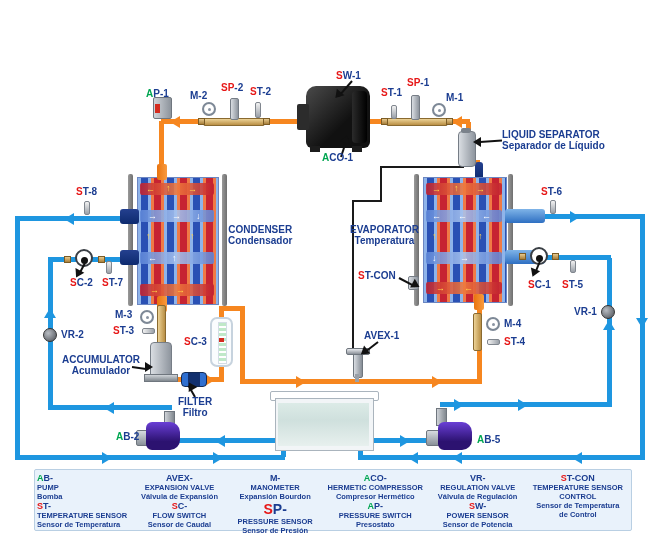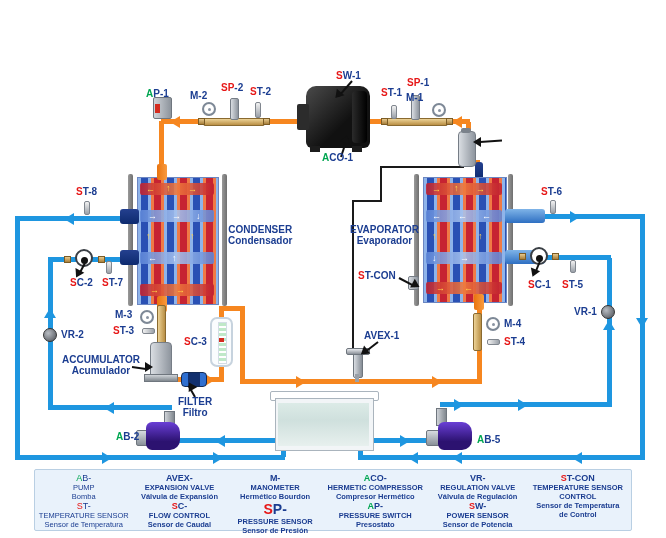--- a/index.html
+++ b/index.html
@@ -250,30 +250,34 @@
   <div class="ptr" style="left:540px;top:260px;width:13px;transform:rotate(112deg);"></div>
   <div class="head r" style="left:530px;top:268px;transform:rotate(112deg);"></div>
 
   <div class="lbl" style="left:146px;top:88px;"><span class="c-green">A</span><span>P-1</span></div>
   <div class="lbl" style="left:190px;top:90px;"><span>M-2</span></div>
   <div class="lbl" style="left:221px;top:82px;"><span class="c-red">SP</span><span>-2</span></div>
   <div class="lbl" style="left:250px;top:86px;"><span class="c-red">S</span><span>T-2</span></div>
   <div class="lbl" style="left:336px;top:70px;"><span class="c-red">S</span><span>W-1</span></div>
   <div class="lbl" style="left:381px;top:87px;"><span class="c-red">S</span><span>T-1</span></div>
   <div class="lbl" style="left:407px;top:77px;"><span class="c-red">SP</span><span>-1</span></div>
-  <div class="lbl" style="left:406px;top:92px;"><span>M-1</span></div>
+  <div class="lbl" style="left:446px;top:92px;"><span>M-1</span></div>
   <div class="lbl" style="left:322px;top:152px;"><span class="c-green">A</span><span>CO-1</span></div>
+  <div class="complbl" style="left:502px;top:129px;text-align:left;">
+    <div>LIQUID SEPARATOR</div>
+    <div>Separador de Líquido</div>
+  </div>
   <div class="lbl" style="left:76px;top:186px;"><span class="c-red">S</span><span>T-8</span></div>
   <div class="complbl" style="left:228px;top:224px;">
     <div>CONDENSER</div>
     <div>Condensador</div>
   </div>
   <div class="complbl" style="left:350px;top:224px;">
     <div>EVAPORATOR</div>
-    <div>Evaporador</div>
+    <div>Temperatura</div>
   </div>
   <div class="lbl" style="left:541px;top:186px;"><span class="c-red">S</span><span>T-6</span></div>
   <div class="lbl" style="left:70px;top:277px;"><span class="c-red">S</span><span>C-2</span></div>
   <div class="lbl" style="left:102px;top:277px;"><span class="c-red">S</span><span>T-7</span></div>
   <div class="lbl" style="left:528px;top:279px;"><span class="c-red">S</span><span>C-1</span></div>
   <div class="lbl" style="left:562px;top:279px;"><span class="c-red">S</span><span>T-5</span></div>
   <div class="lbl" style="left:61px;top:329px;"><span>VR-2</span></div>
   <div class="lbl" style="left:574px;top:306px;"><span>VR-1</span></div>
   <div class="lbl" style="left:358px;top:270px;"><span class="c-red">S</span><span>T-CON</span></div>
   <div class="lbl" style="left:115px;top:309px;"><span>M-3</span></div>
@@ -287,40 +291,40 @@
     <div>Acumulador</div>
   </div>
   <div class="complbl" style="left:178px;top:396px;">
     <div>FILTER</div>
     <div>Filtro</div>
   </div>
   <div class="lbl" style="left:116px;top:431px;"><span class="c-green">A</span><span>B-2</span></div>
   <div class="lbl" style="left:477px;top:434px;"><span class="c-green">A</span><span>B-5</span></div>
 
   <div style="position:absolute;left:34px;top:469px;width:598px;height:62px;background:#e9f2fb;border:1px solid #b9cfe3;border-radius:2px;display:flex;box-sizing:border-box;padding:3px 2px;">
-    <div style="flex:1.05;text-align:center;color:#1b3d91;font-weight:normal;">
+    <div style="flex:1.05;text-align:left;color:#1b3d91;font-weight:bold;">
       <div style="font-size:9px;"><span class="c-green">A</span><span>B-</span></div>
       <div style="font-size:7.5px;">PUMP</div>
       <div style="font-size:7.5px;">Bomba</div>
       <div style="font-size:9px;"><span class="c-red">S</span><span>T-</span></div>
       <div style="font-size:7.5px;">TEMPERATURE SENSOR</div>
       <div style="font-size:7.5px;">Sensor de Temperatura</div>
     </div>
     <div style="flex:1.1;text-align:center;color:#1b3d91;font-weight:bold;">
       <div style="font-size:9px;"><span>AVEX-</span></div>
       <div style="font-size:7.5px;">EXPANSION VALVE</div>
       <div style="font-size:7.5px;">Válvula de Expansión</div>
       <div style="font-size:9px;"><span class="c-red">S</span><span>C-</span></div>
-      <div style="font-size:7.5px;">FLOW CONTROL</div>
+      <div style="font-size:7.5px;">FLOW SWITCH</div>
       <div style="font-size:7.5px;">Sensor de Caudal</div>
     </div>
     <div style="flex:1.05;text-align:center;color:#1b3d91;font-weight:bold;">
       <div style="font-size:9px;"><span>M-</span></div>
       <div style="font-size:7.5px;">MANOMETER</div>
-      <div style="font-size:7.5px;">Hermético Bourdon</div>
+      <div style="font-size:7.5px;">Expansión Bourdon</div>
       <div style="font-size:14px;"><span class="c-red">S</span><span>P-</span></div>
       <div style="font-size:7.5px;">PRESSURE SENSOR</div>
       <div style="font-size:7.5px;">Sensor de Presión</div>
     </div>
     <div style="flex:1.2;text-align:center;color:#1b3d91;font-weight:bold;">
       <div style="font-size:9px;"><span class="c-green">A</span><span>CO-</span></div>
       <div style="font-size:7.5px;">HERMETIC COMPRESSOR</div>
       <div style="font-size:7.5px;">Compresor Hermético</div>
       <div style="font-size:9px;"><span class="c-green">A</span><span>P-</span></div>
       <div style="font-size:7.5px;">PRESSURE SWITCH</div>

